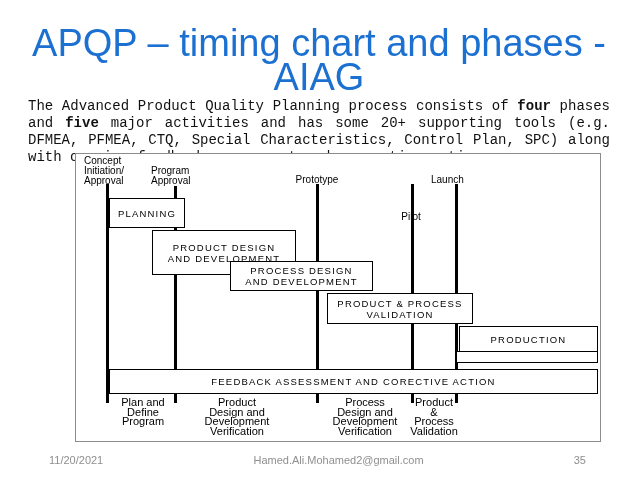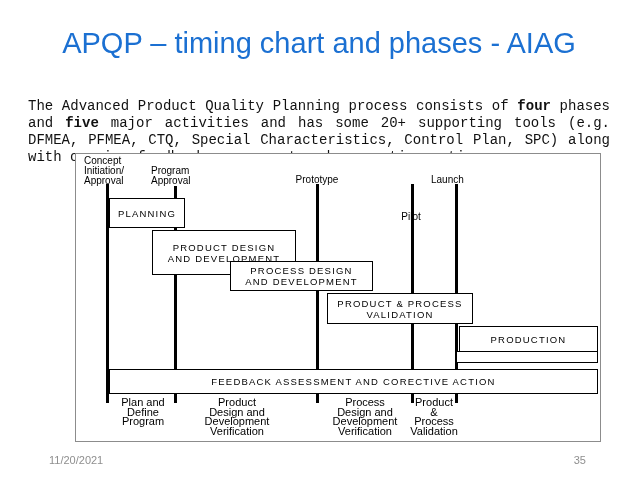--- a/index.html
+++ b/index.html
@@ -2,21 +2,21 @@
 <html><head>
 <meta charset="utf-8">
 <style>
   html,body{margin:0;padding:0;background:#ffffff;}
   .slide{
     position:relative;width:638px;height:478px;background:#ffffff;overflow:hidden;
     font-family:"Liberation Sans","DejaVu Sans",sans-serif;
   }
   .title{
     position:absolute;left:0;top:26px;width:638px;text-align:center;
-    font-size:29px;line-height:34px;color:#1b70d2;font-weight:400;
+    font-size:38px;line-height:34px;color:#1b70d2;font-weight:400;
   }
   .intro{
     position:absolute;left:28px;top:98px;width:582px;
     font-size:14px;line-height:17px;color:#111111;text-align:justify;font-family:Liberation Mono, monospace;
   }
   .intro b{font-weight:700;}
   .frame{
     position:absolute;left:75px;top:153px;width:524px;height:287px;
     border:1.5px solid #8c8c8c;background:#ffffff;
   }
@@ -95,16 +95,17 @@
 Design and
 Development
 Verification</div>
   <div class="alabel" style="left:404px;top:398px;width:60px;">Product
 &amp;
 Process
 Validation</div>
 
   <div class="footer">
     <span>11/20/2021</span>
+    <span>Hamed.Ali.Mohamed2@gmail.com</span>
     <span>35</span>
   </div>
 
 </div>
 
 </body></html>

